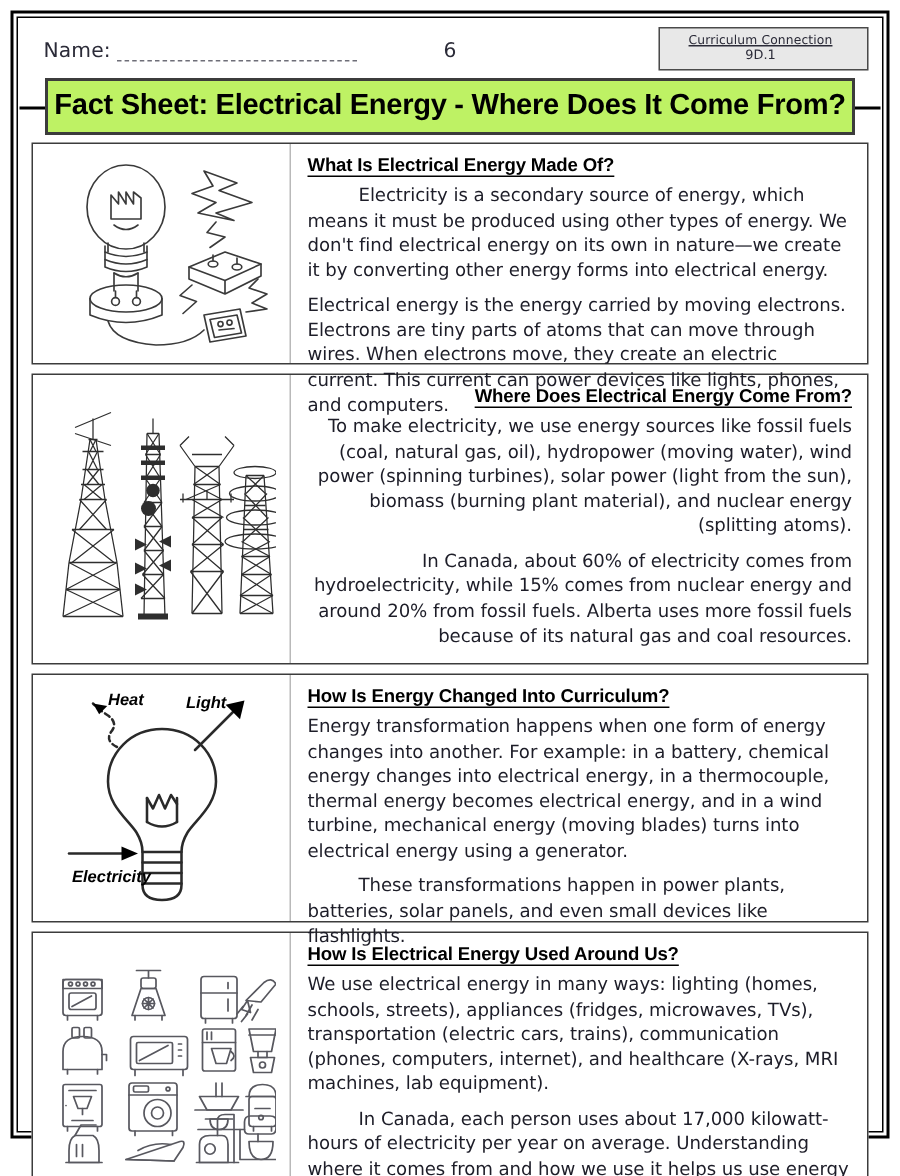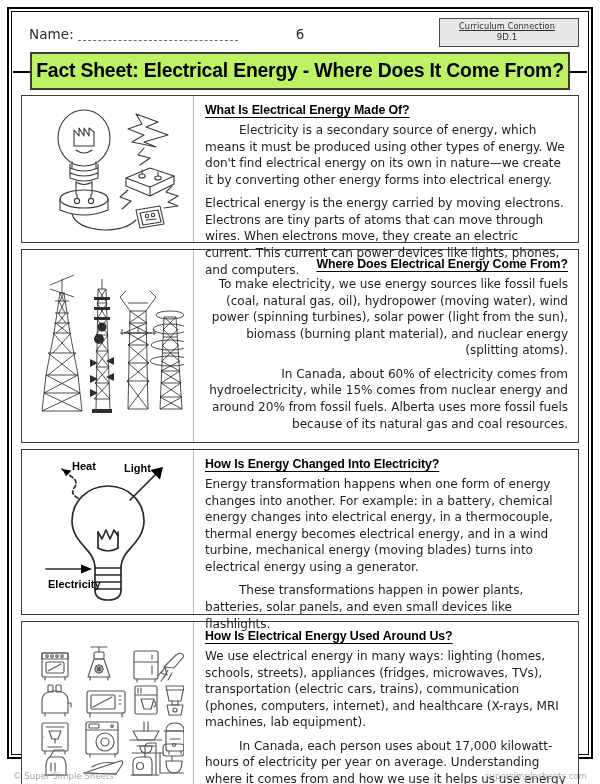--- a/index.html
+++ b/index.html
@@ -150,20 +150,21 @@
   }
   .section-art {
     width: 172px;
     flex: 0 0 172px;
     box-sizing: border-box;
     border-right: 1px solid #b9b9b9;
     display: flex;
     align-items: center;
     justify-content: center;
     padding: 4px;
+    font-style: italic;
   }
   .section-art svg { display: block; }
   .section-text {
     flex: 1 1 auto;
     box-sizing: border-box;
     padding: 7px 10px 7px 11px;
   }
   .section-heading {
     font-family: "Liberation Sans", sans-serif;
     font-weight: bold;
@@ -380,21 +381,21 @@
 
             <path class="ln-d" d="M63 112 L63 134 Q63 144 76 144 Q89 144 89 134 L89 112"></path>
             <path class="ln-d" d="M63 119 L89 119 M63 126 L89 126 M63 133 L89 133"></path>
 
             <path class="ln-d" d="M14 113 L56 113"></path>
             <path fill="#000" d="M60 113 l-11 -4.6 v9.2 Z"></path>
             <text class="label-txt" x="16" y="132">Electricity</text>
           </svg>
         </div>
         <div class="section-text">
-          <div class="section-heading">How Is Energy Changed Into Electricity?</div>
+          <div class="section-heading">How Is Energy Changed Into Curriculum?</div>
           <p class="section-para">Energy transformation happens when one form of energy changes into another. For example: in a battery, chemical energy changes into electrical energy, in a thermocouple, thermal energy becomes electrical energy, and in a wind turbine, mechanical energy (moving blades) turns into electrical energy using a generator.</p>
           <p class="section-para indented">These transformations happen in power plants, batteries, solar panels, and even small devices like flashlights.</p>
         </div>
       </div>
 
       <div class="section s4">
         <div class="section-art">
           <svg width="152" height="140" viewBox="0 0 152 140" aria-hidden="true">
 
             <g>
@@ -521,17 +522,13 @@
         <div class="section-text">
           <div class="section-heading">How Is Electrical Energy Used Around Us?</div>
           <p class="section-para">We use electrical energy in many ways: lighting (homes, schools, streets), appliances (fridges, microwaves, TVs), transportation (electric cars, trains), communication (phones, computers, internet), and healthcare (X-rays, MRI machines, lab equipment).</p>
           <p class="section-para indented">In Canada, each person uses about 17,000 kilowatt-hours of electricity per year on average. Understanding where it comes from and how we use it helps us use energy wisely.</p>
         </div>
       </div>
 
     </div>
   </div>
 
-  <div class="footer">
-    <span>© Super Simple Sheets</span>
-    <span class="footer-right">supersimplesheets.com</span>
-  </div>
 </div>
 
 </body></html>

